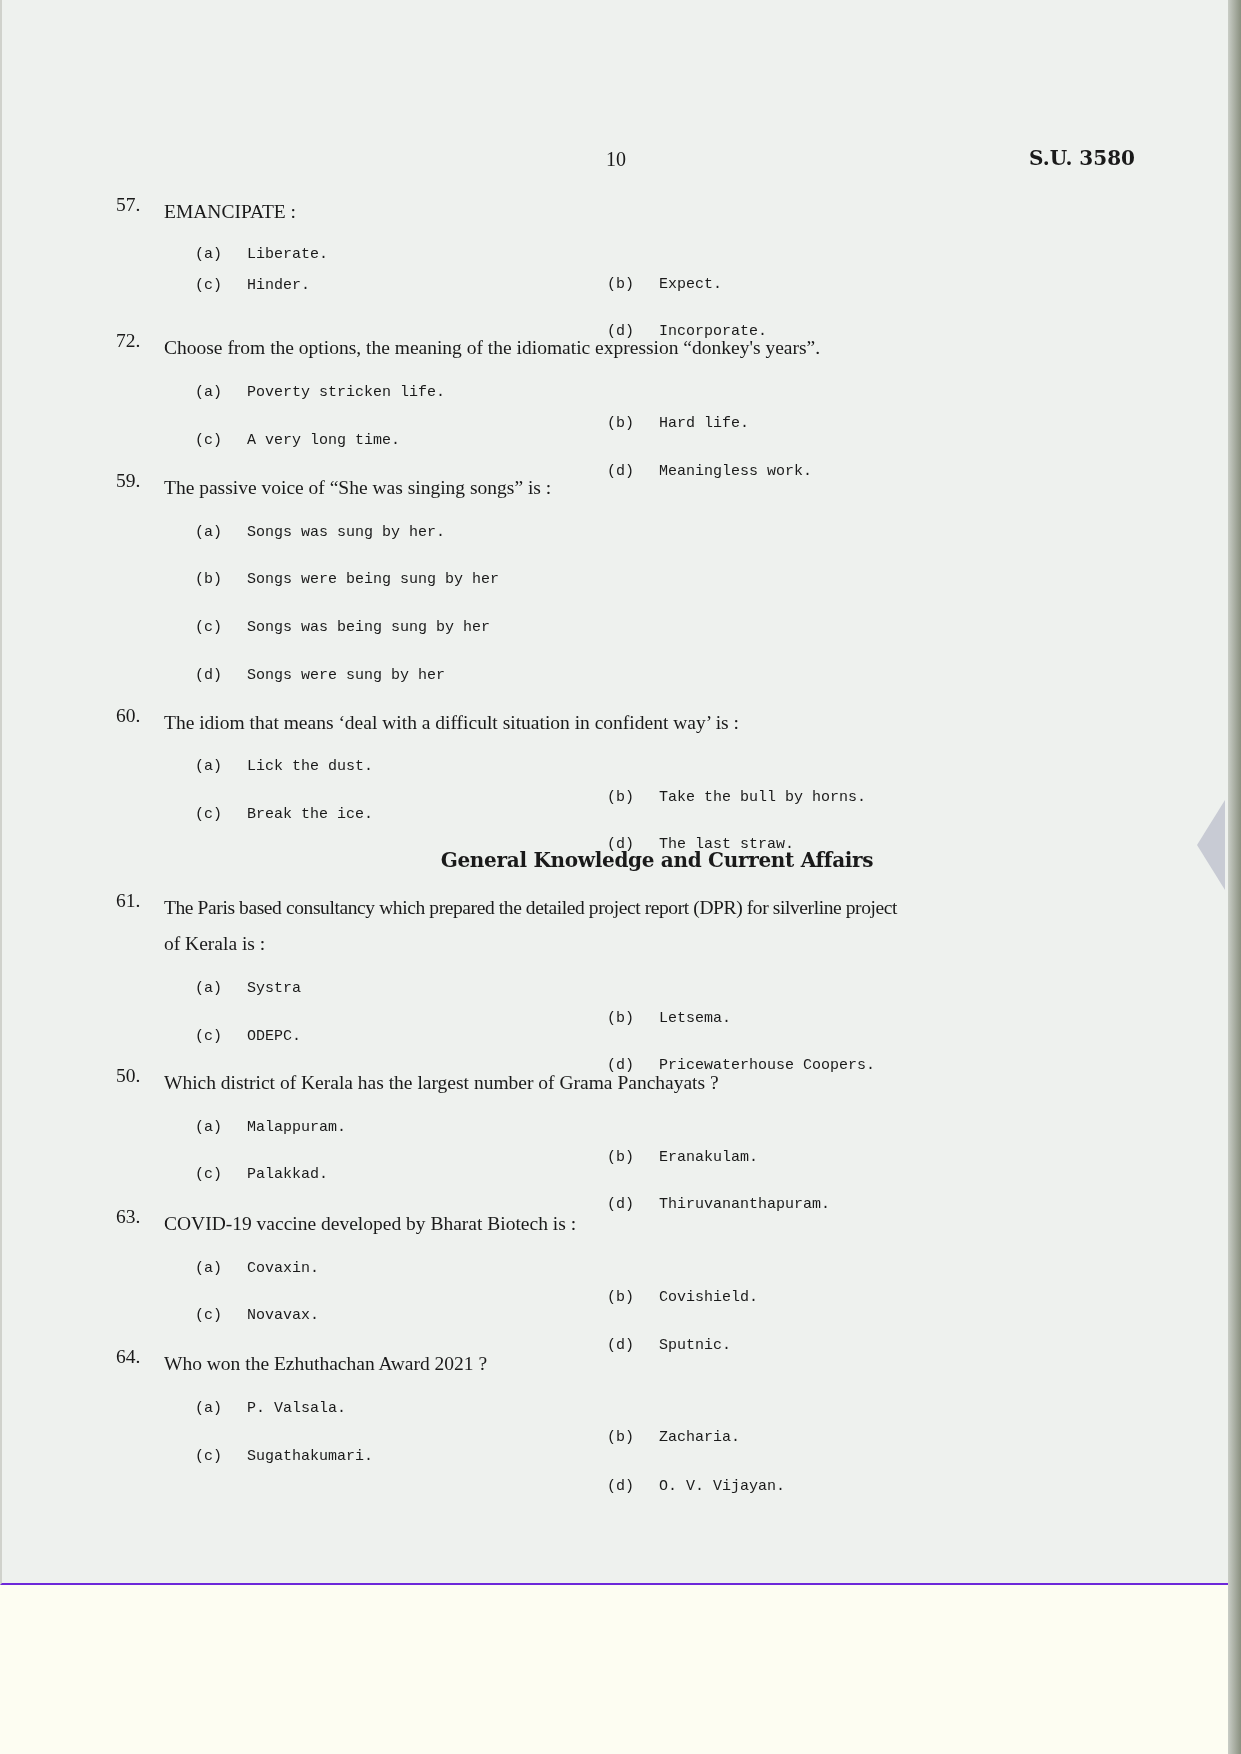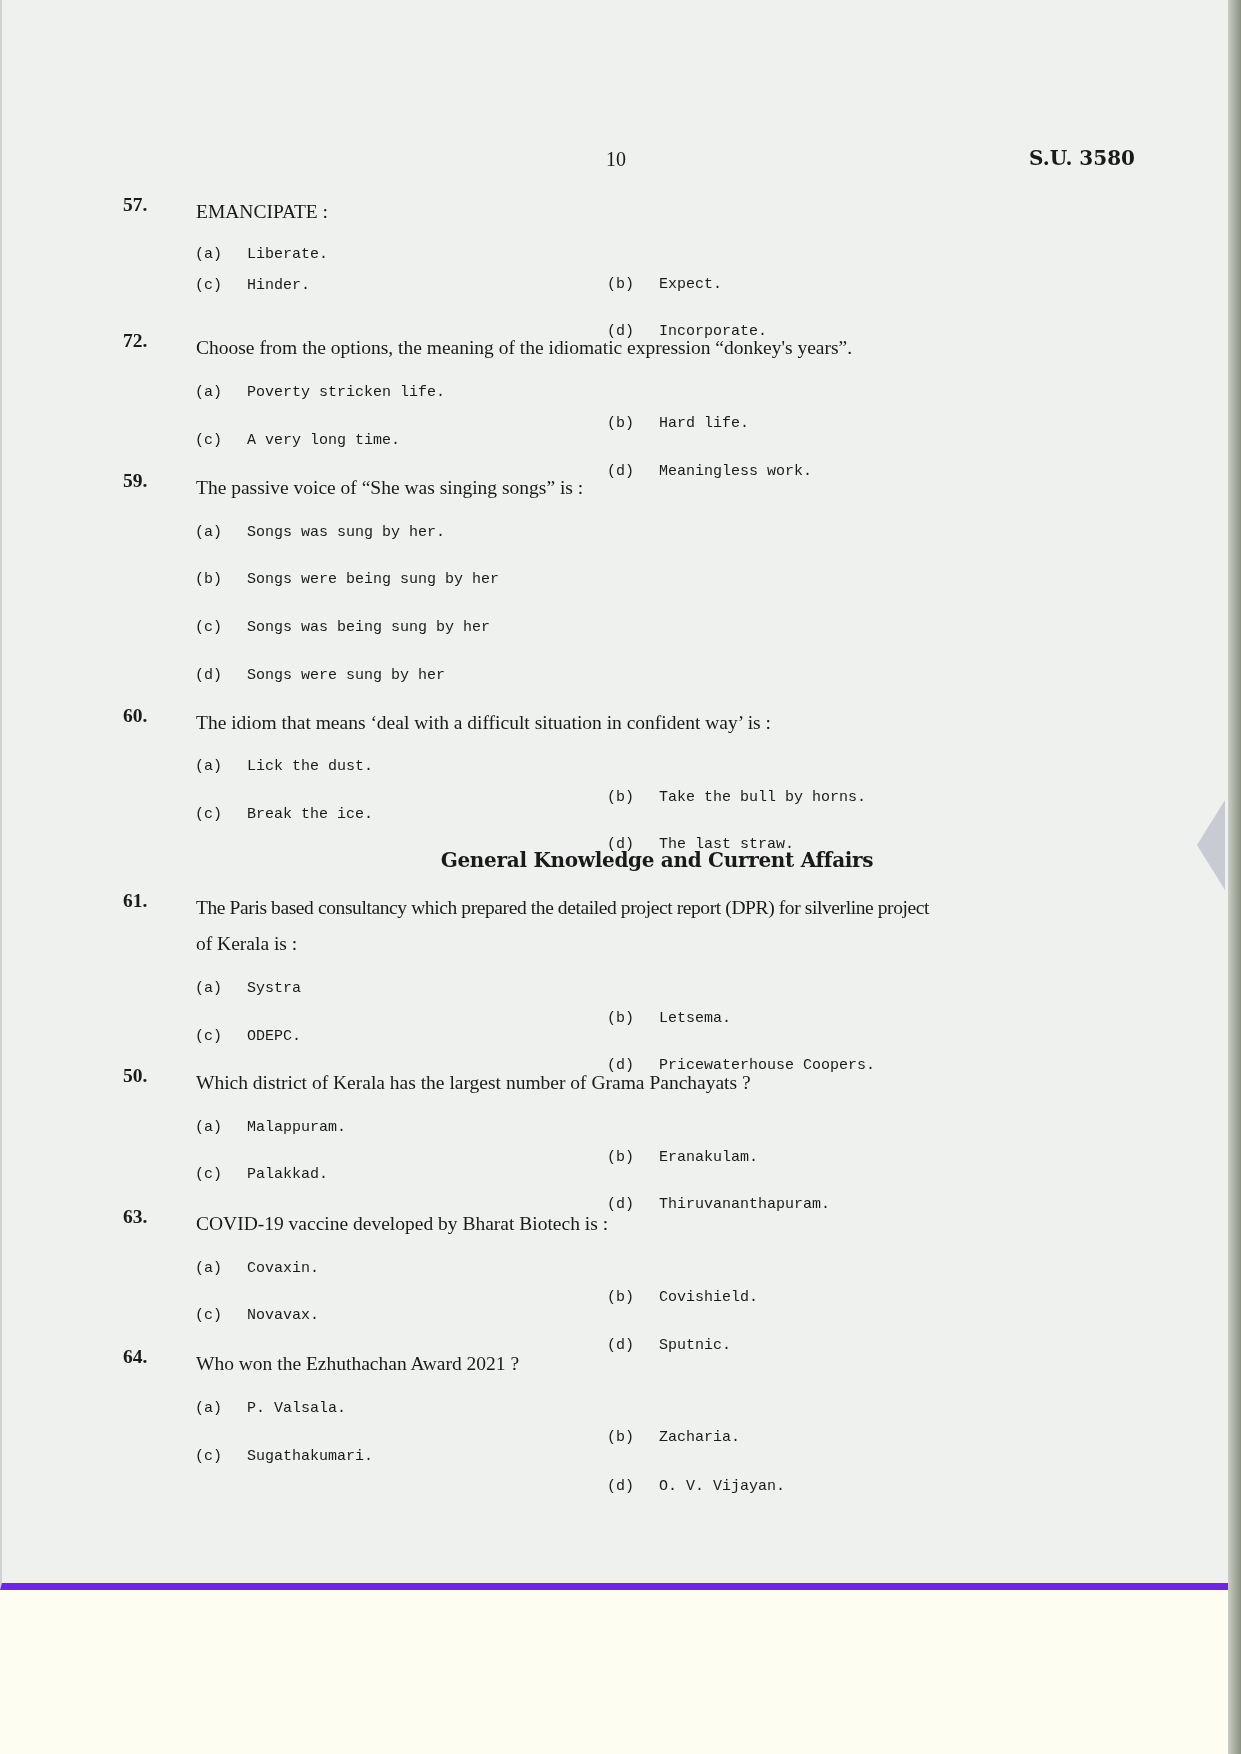--- a/index.html
+++ b/index.html
@@ -5,37 +5,37 @@
     html, body { margin: 0; padding: 0; }
     body {
       width: 1241px; height: 1754px; position: relative; overflow: hidden;
       background: #fdfdf2;
       font-family: "DejaVu Serif", "Liberation Serif", serif;
       color: #1a1a1a;
     }
     .page {
       position: absolute; left: 0; top: 0; width: 1228px; height: 1583px;
       background: #eef1ee;
-      border-bottom: 7px solid #6d28d9;
+      border-bottom: 2px solid #6d28d9;
       border-left: 2px solid #d0d2cc;
     }
     .right-edge {
       position: absolute; right: 0; top: 0; width: 13px; height: 1754px;
       background: linear-gradient(to right, #c9cdc6, #8a9080);
     }
     .fold {
       position: absolute; left: 1195px; top: 800px; width: 0; height: 0;
       border-top: 45px solid transparent; border-bottom: 45px solid transparent;
       border-right: 28px solid #c8cbd4;
     }
     .hdr-page { position: absolute; left: 604px; top: 148px; font-size: 20px; font-family: "Liberation Serif", serif; }
     .hdr-code { position: absolute; right: 95px; top: 146px; font-size: 20px; font-weight: bold; font-family: "DejaVu Serif", serif; margin-left: 48px; }
     .q { position: absolute; left: 110px; font-size: 19.5px; font-family: "Liberation Serif", serif; }
-    .qnum { position: absolute; left: 11px; width: 40px; font-weight: bold; }
-    .qtext { position: absolute; left: 52px; width: 1010px; line-height: 36px; white-space: nowrap; margin-left: 32px; }
+    .qnum { position: absolute; left: 4px; width: 40px; }
+    .qtext { position: absolute; left: 52px; width: 1010px; line-height: 36px; white-space: nowrap; }
     .opt { position: absolute; font-size: 15px; font-family: Liberation Mono, monospace; white-space: nowrap; }
     .opt .lbl { display: inline-block; width: 52px; }
     .col-a { left: 193px; }
     .col-b { left: 605px; margin-top: 32px; }
     .section { position: absolute; left: 0; width: 1310px; text-align: center; top: 848px;
       font-weight: bold; font-size: 20px; font-family: "DejaVu Serif", serif; letter-spacing: -0.3px; }
   </style>
 </head>
 <body>
 

